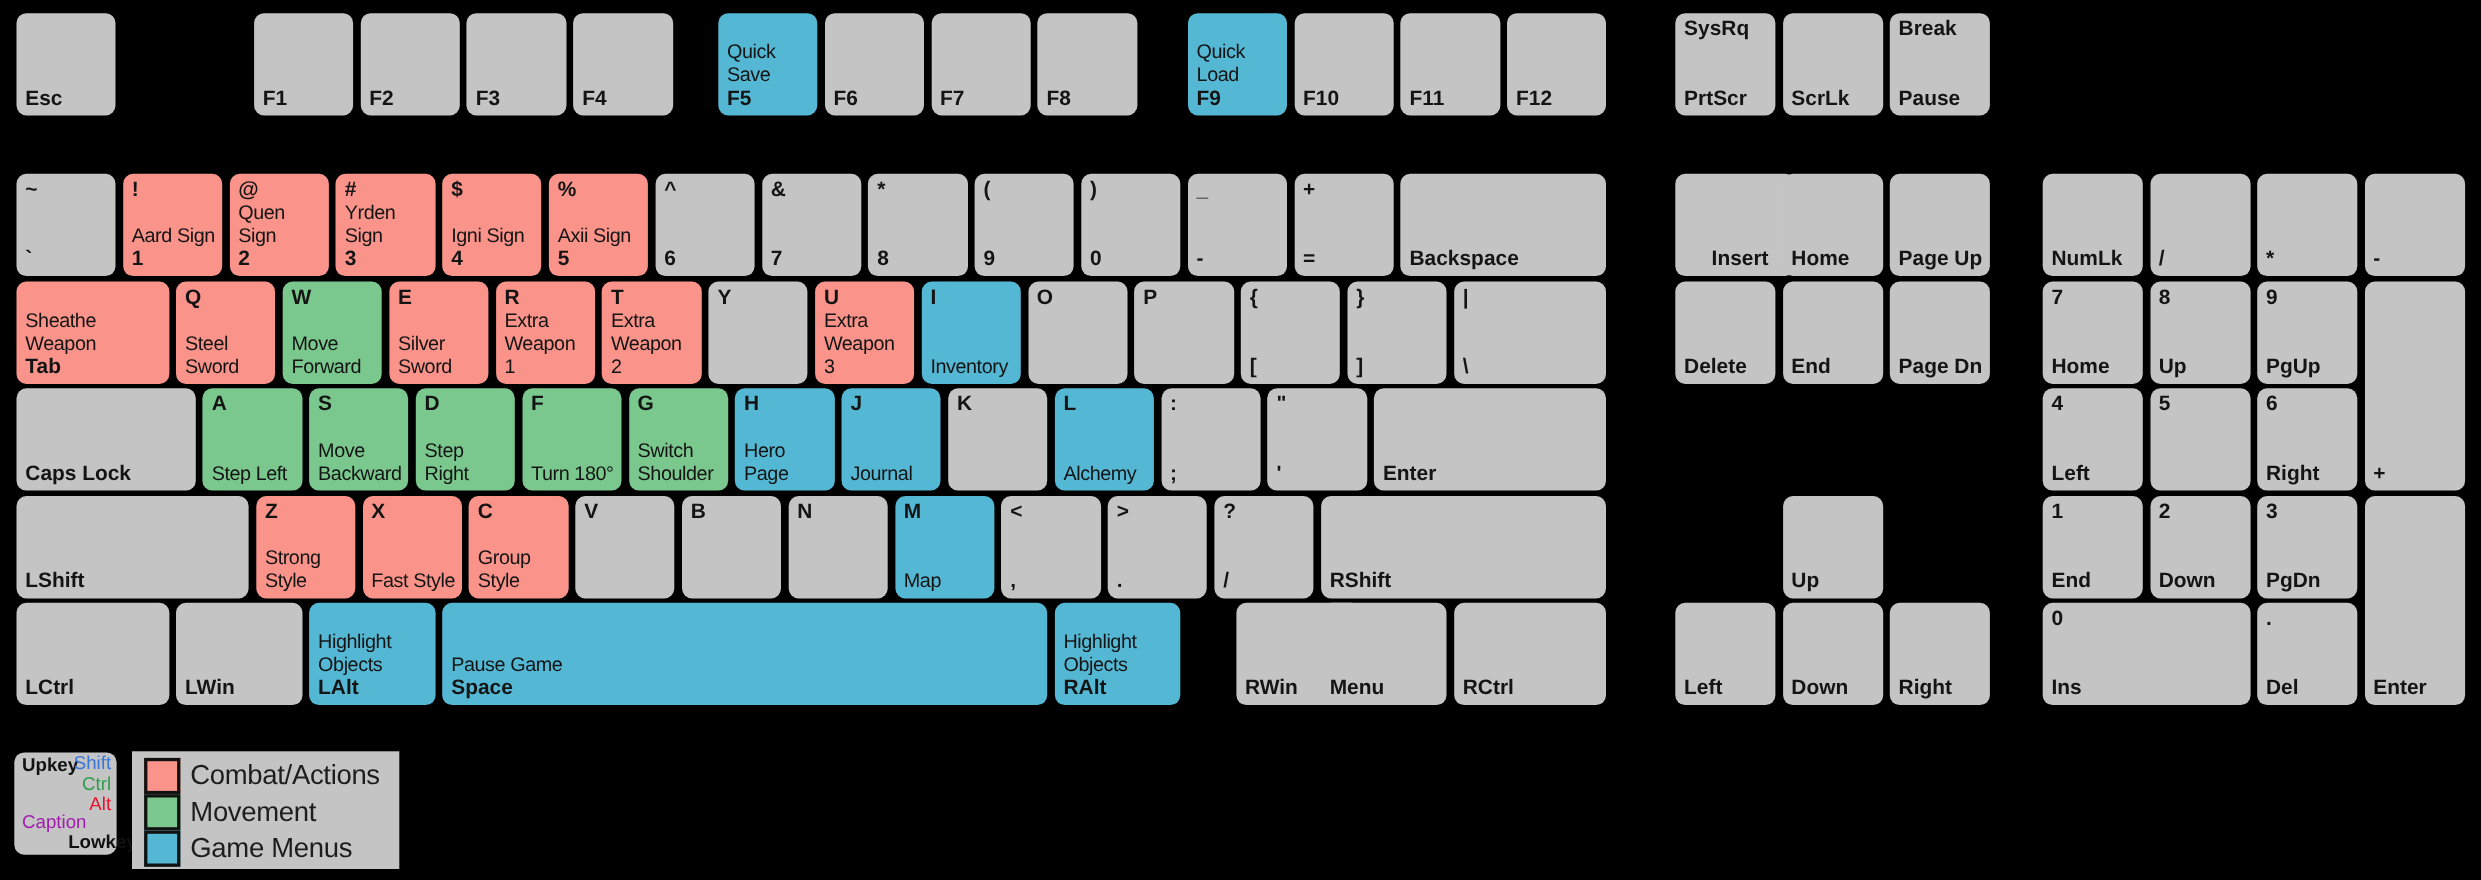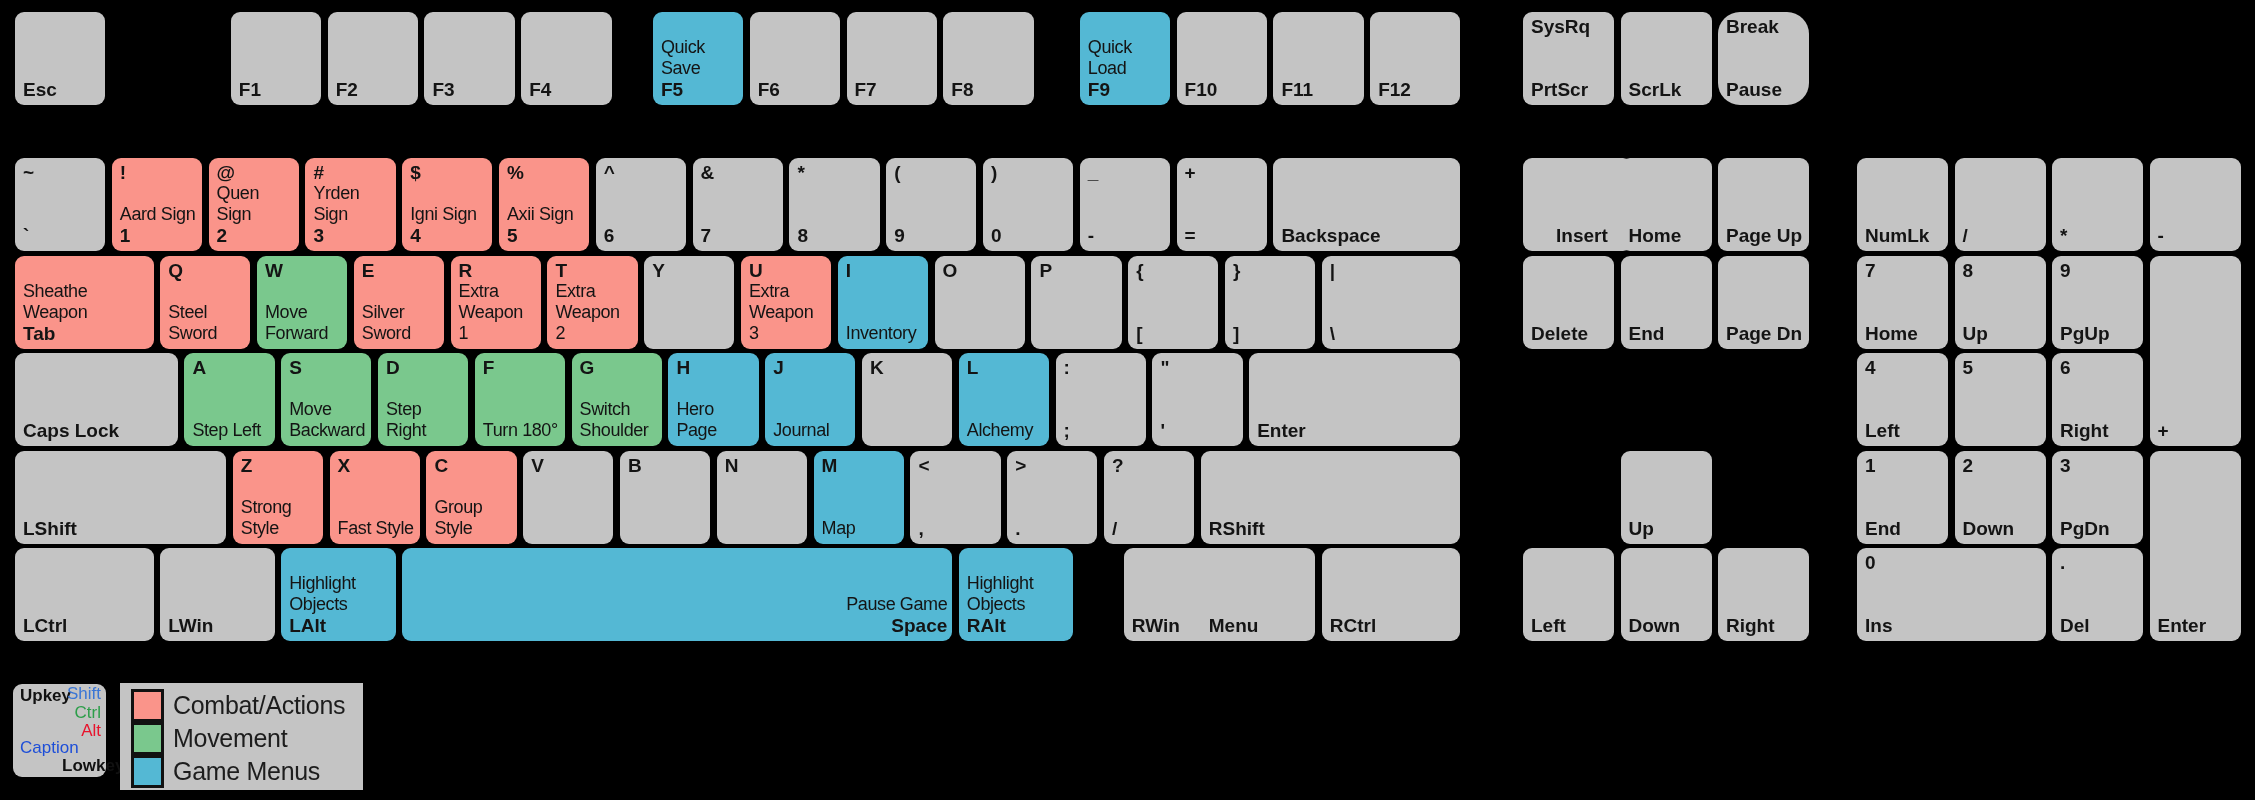--- a/index.html
+++ b/index.html
@@ -17,21 +17,21 @@
   .low{font-weight:bold;font-size:19px;line-height:21px;white-space:pre;}
 
   
   .sample-key{position:absolute;left:13px;top:684px;width:93px;height:93px;
       background:var(--key-default,#c4c4c4);border-radius:9px;box-sizing:border-box;}
   .sample-key span{position:absolute;font-size:17px;line-height:18px;}
   .s-up{left:7px;top:3px;font-weight:bold;font-size:19px;color:#111;}
   .s-shift{right:5px;top:1px;color:var(--legend-shift,#3a76d6);}
   .s-ctrl{right:5px;top:20px;color:var(--legend-ctrl,#2d9e4a);}
   .s-alt{right:5px;top:38px;color:var(--legend-alt,#e8132c);}
-  .s-cap{left:7px;top:55px;color:#1d4ed8;}
+  .s-cap{left:7px;top:55px;color:#a21caf;}
   .s-low{left:7px;top:73px;font-weight:bold;font-size:19px;color:#111;margin-left:42px;}
   .legend-box{position:absolute;left:120px;top:683px;width:243px;height:107px;
       background:var(--key-default,#c4c4c4);box-sizing:border-box;padding:6px 0 0 11px;}
   .legend-item{display:flex;align-items:center;height:33px;}
   .swatch{width:27px;height:27px;border:3px solid #111;box-sizing:content-box;margin-right:9px;flex:none;}
   .swatch.combat{background:var(--combat,#fa948a);}
   .swatch.movement{background:var(--movement,#7ac88d);}
   .swatch.menus{background:var(--menus,#54b8d4);}
   .legend-label{font-size:25px;color:#1d1d1d;white-space:nowrap;letter-spacing:-0.3px;}
 </style>
@@ -354,21 +354,21 @@
       <span class="low">LCtrl</span>
     </div>
     <div class="key" style="left: 160.2px; top: 548px; width: 114.5px; height: 93px;">
       <span class="cap"></span>
       <span class="low">LWin</span>
     </div>
     <div class="key menus" style="left: 281.2px; top: 548px; width: 114.5px; height: 93px;">
       <span class="cap">Highlight Objects</span>
       <span class="low">LAlt</span>
     </div>
-    <div class="key menus" style="left: 402.2px; top: 548px; width: 550.1px; height: 93px; align-items: flex-end;">
+    <div class="key menus" style="left: 402.2px; top: 548px; width: 550.1px; height: 93px;">
       <span class="cap">Pause Game</span>
       <span class="low">Space</span>
     </div>
     <div class="key menus" style="left: 958.8px; top: 548px; width: 114.5px; height: 93px;">
       <span class="cap">Highlight Objects</span>
       <span class="low">RAlt</span>
     </div>
     <div class="key" style="left: 1079.8px; top: 548px; width: 114.5px; height: 93px; margin-left: 44px;">
       <span class="cap"></span>
       <span class="low">RWin</span>
@@ -383,21 +383,21 @@
     </div>
     <div class="key" style="left: 1523px; top: 12px; width: 91px; height: 93px;">
       <span class="up">SysRq</span>
       <span class="cap"></span>
       <span class="low">PrtScr</span>
     </div>
     <div class="key" style="left: 1620.5px; top: 12px; width: 91px; height: 93px;">
       <span class="cap"></span>
       <span class="low">ScrLk</span>
     </div>
-    <div class="key" style="left: 1718px; top: 12px; width: 91px; height: 93px; border-radius: 22px;">
+    <div class="key" style="left: 1718px; top: 12px; width: 91px; height: 93px;">
       <span class="up">Break</span>
       <span class="cap"></span>
       <span class="low">Pause</span>
     </div>
     <div class="key" style="left: 1523px; top: 158px; width: 109px; height: 93px; padding-left: 33px;">
       <span class="cap"></span>
       <span class="low">Insert</span>
     </div>
     <div class="key" style="left: 1620.5px; top: 158px; width: 91px; height: 93px;">
       <span class="cap"></span>

